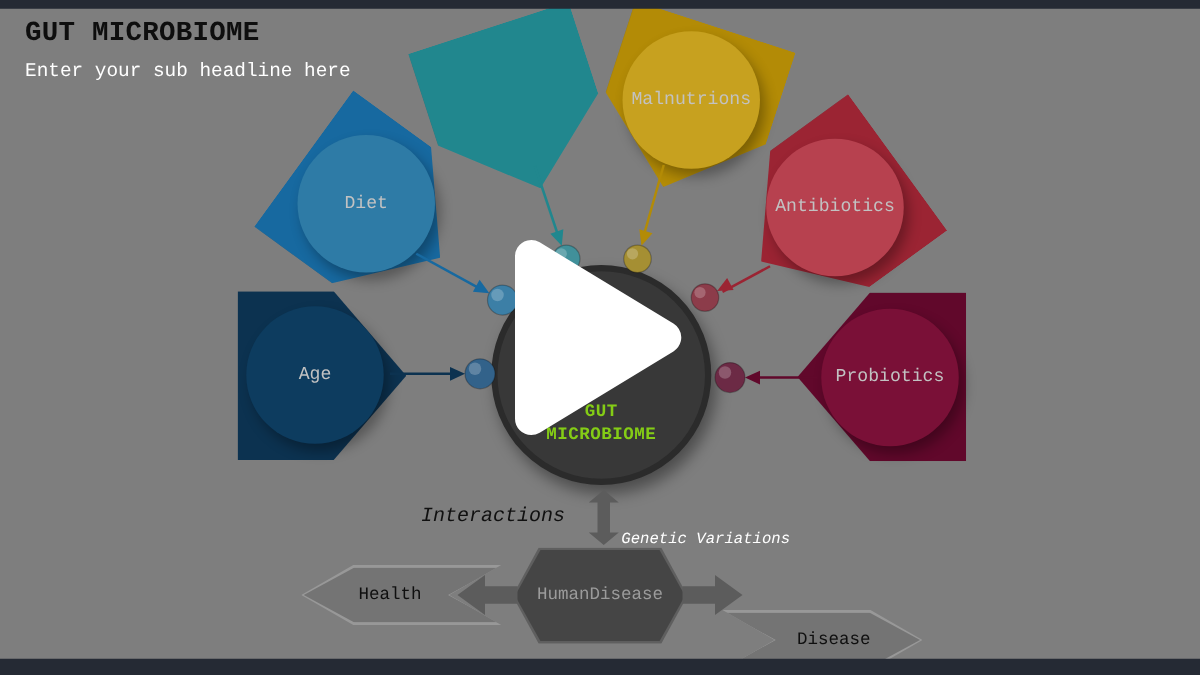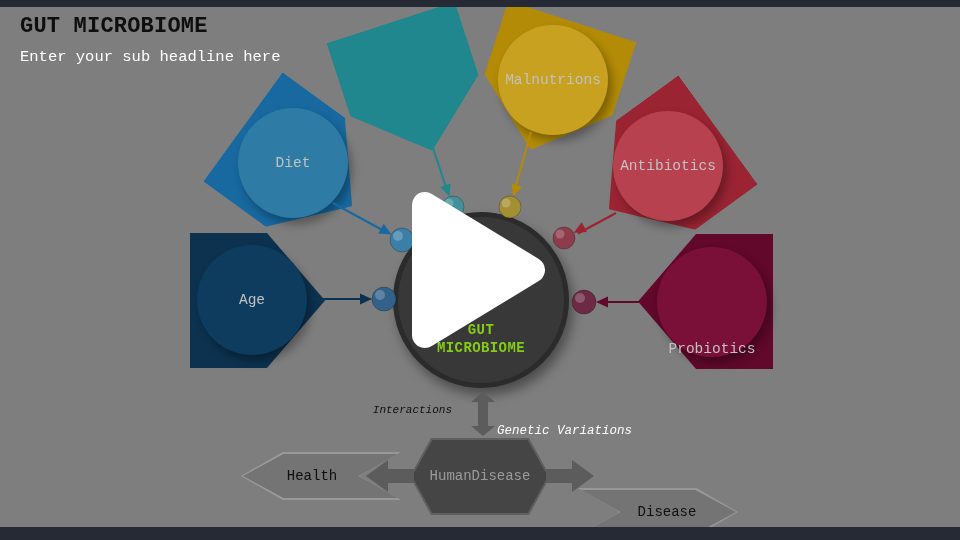--- a/index.html
+++ b/index.html
@@ -24,31 +24,31 @@
   #pent-probiotics{left:638px;top:234px;transform:rotate(180deg);}
   
   .fcircle{width:110px;height:110px;border-radius:50%;display:flex;align-items:center;
            justify-content:center;box-shadow:4px 6px 10px rgba(0,0,0,.32);}
   .fcircle span{font-size:14.5px;color:#c2c2c2;}
   #c-diet{left:238px;top:108px;}
   #c-demography{left:355px;top:26px;}
   #c-malnutrions{left:498px;top:25px;}
   #c-antibiotics{left:613px;top:111px;}
   #c-age{left:197px;top:245px;}
-  #c-probiotics{left:657px;top:247px;align-items:flex-end;}
+  #c-probiotics{left:657px;top:247px;}
   
   #hub{left:393px;top:212px;width:176px;height:176px;border-radius:50%;
        border:5px solid #2b2b2b;box-sizing:border-box;
        box-shadow:4px 7px 12px rgba(0,0,0,.4);
        display:flex;flex-direction:column;align-items:center;justify-content:flex-end;}
   #hub .hline{color:#84cc16;font-weight:bold;font-size:14px;line-height:1.25;letter-spacing:.4px;}
   #hub .hwrap{margin-bottom:26px;text-align:center;}
   
   #lbl-interactions{left:330px;top:404px;width:122px;text-align:right;
-                    font-style:italic;font-size:11px;color:#101010;}
+                    font-style:italic;font-size:16px;color:#101010;}
   #lbl-genetic{left:497px;top:404px;font-style:italic;font-size:12.5px;color:#ffffff;margin-top:20px;}
   
   .hexo{clip-path:polygon(0% 50%,15% 0%,85% 0%,100% 50%,85% 100%,15% 100%);}
   #hex-outer{left:410px;top:438px;width:140px;height:77px;background:#5f5f5f;}
   #hex-inner{inset:2px;display:flex;align-items:center;
              justify-content:center;text-align:center;}
   #hex-inner span{font-size:14px;color:#9b9b9b;line-height:1.3;}
   
   .chev-outer{width:160px;height:48px;}
   .chev-inner{inset:2px;display:flex;align-items:center;justify-content:center;}

